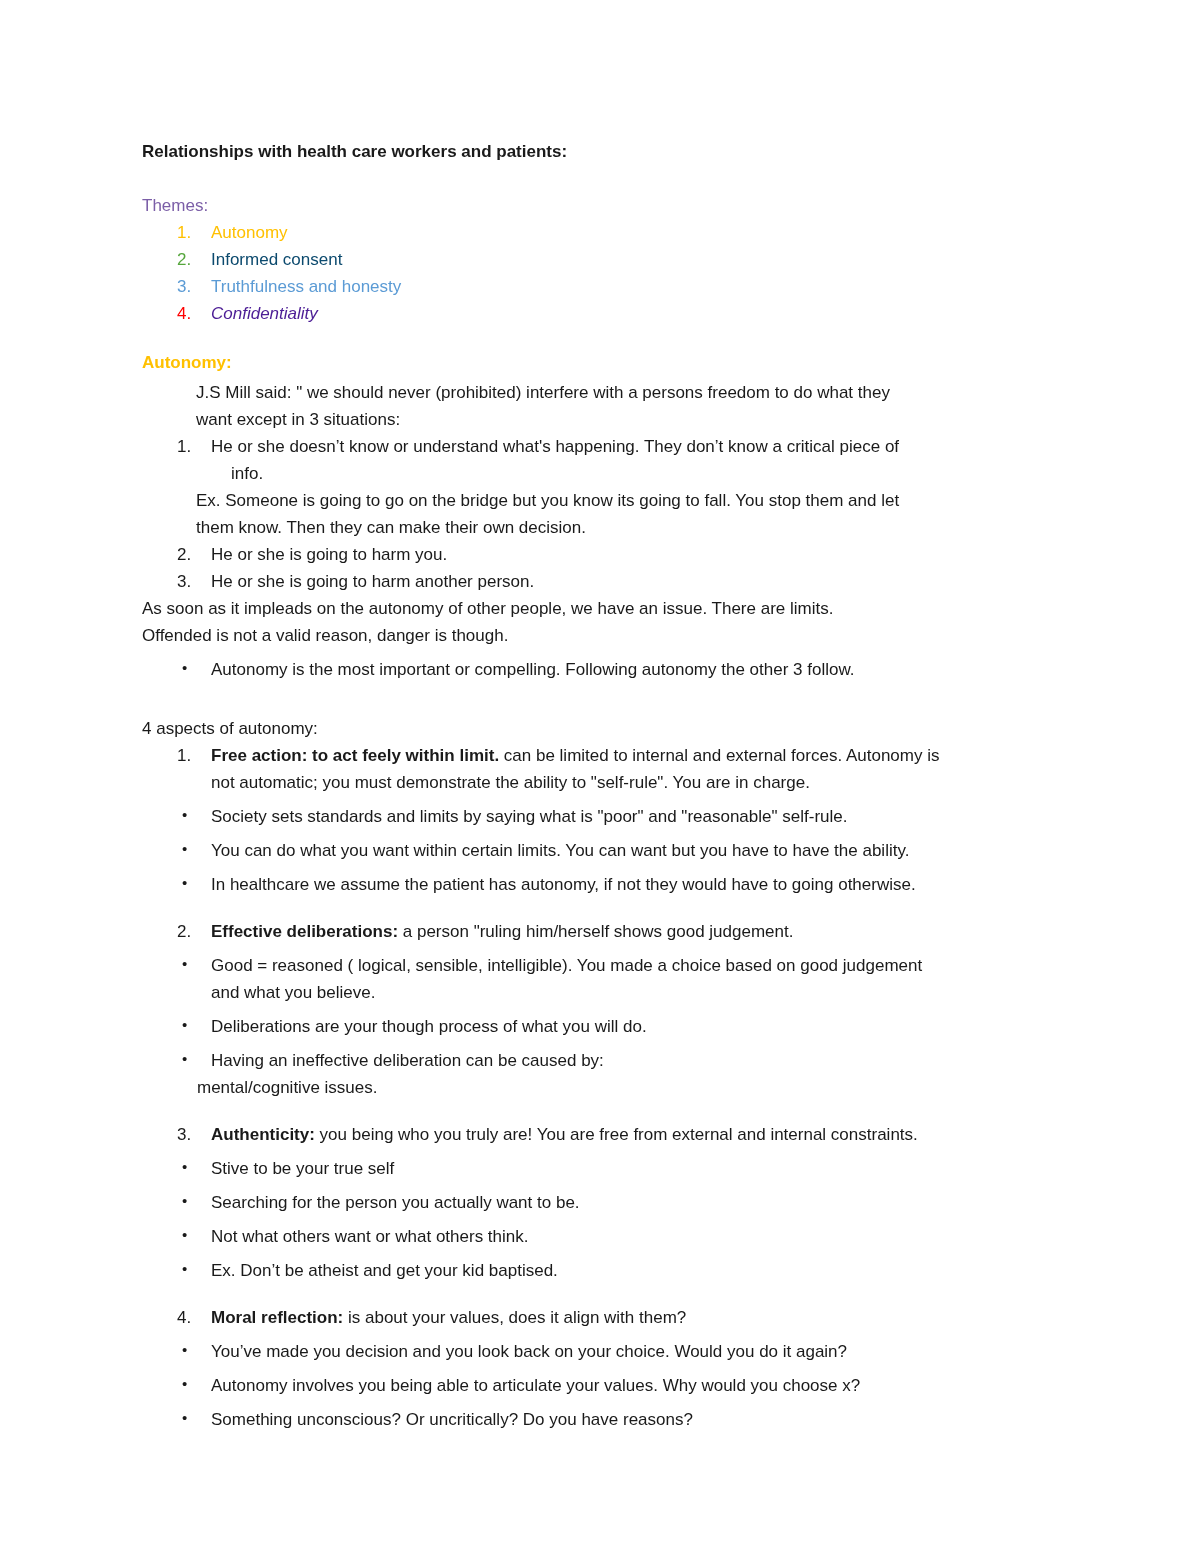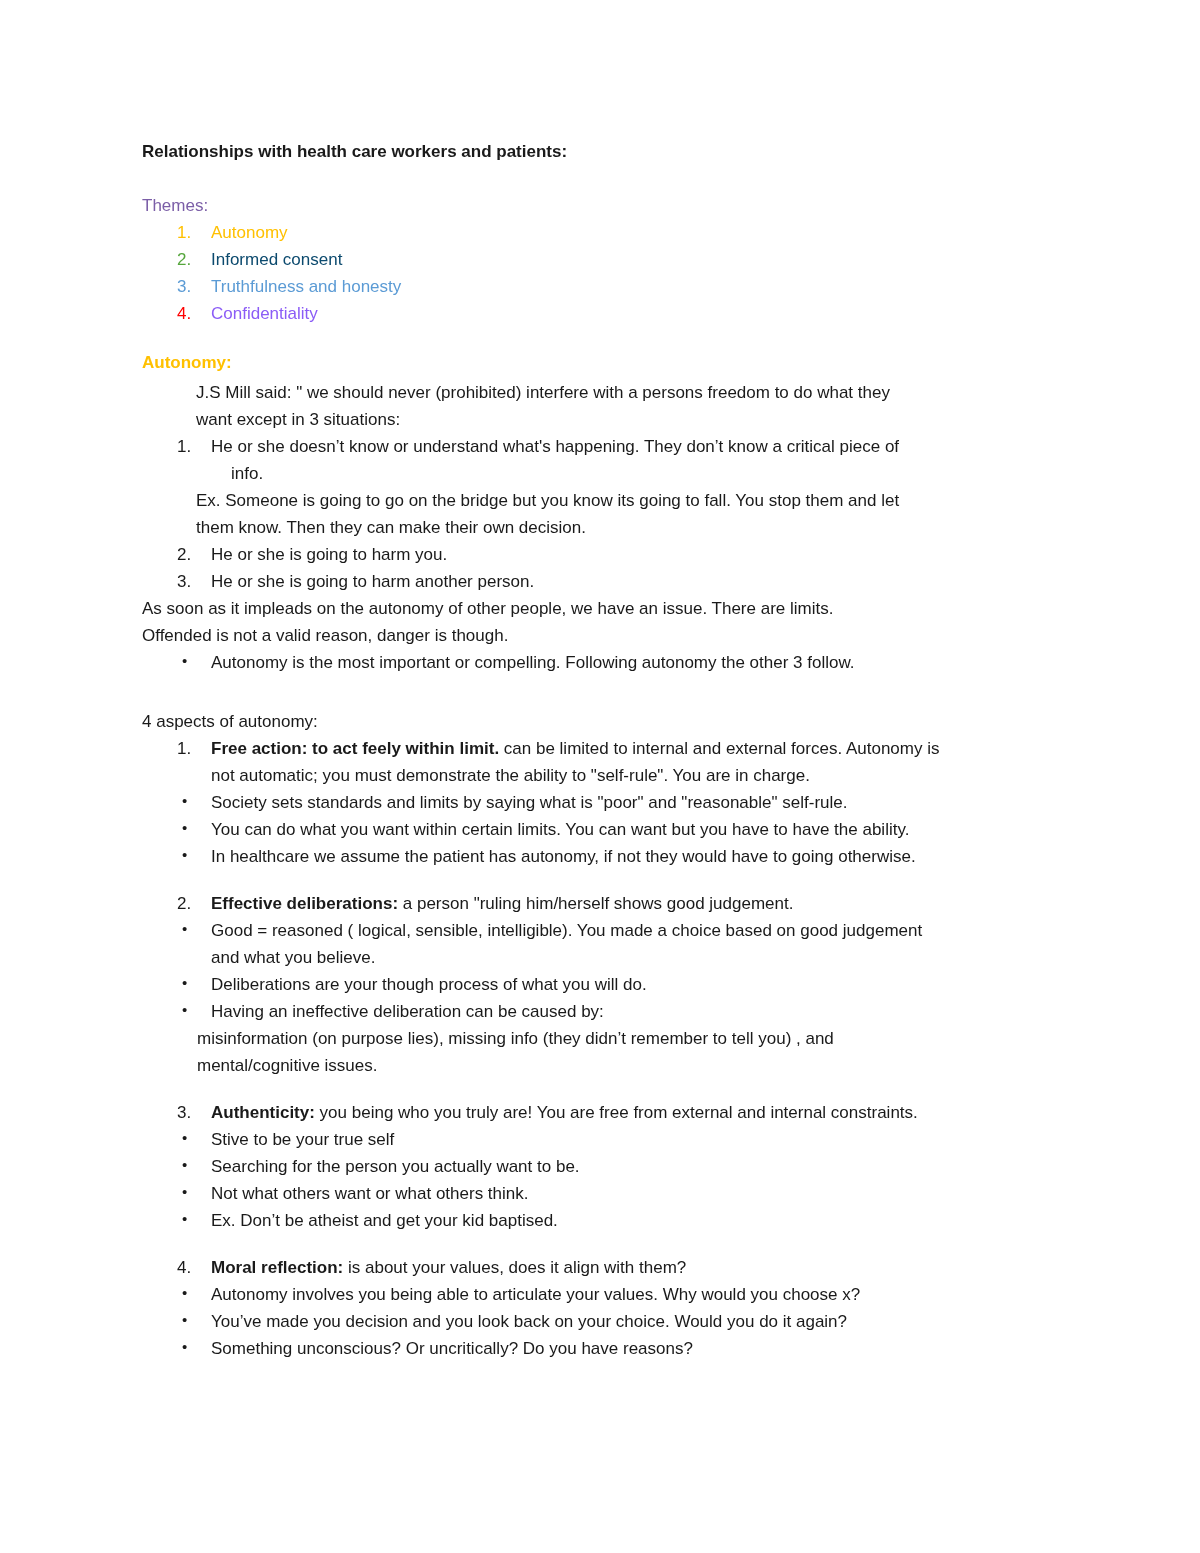--- a/index.html
+++ b/index.html
@@ -16,21 +16,21 @@
     color: #1a1a1a;
   }
   .title { font-weight: 700; margin: 0 0 27px 0; }
   .themes-heading { margin: 0; }
   .section-heading { font-weight: 700; margin: 22px 0 3px 0; }
   .para { margin: 0; }
   .indent-para { margin-left: 54px; }
   .cont-para { margin-left: 55px; }
   .num-item { position: relative; padding-left: 69px; }
   .num-item > .num { position: absolute; left: 35px; top: 0; }
-  .bullet { position: relative; padding-left: 69px; }
+  .bullet { position: relative; padding-left: 69px; margin-top: 7px; }
   .bullet::before {
     content: "\2022";
     position: absolute;
     left: 40px;
     top: -2px;
     font-size: 15px;
   }
   .deep { margin-left: 20px; }
   .term { font-weight: 700; }
   .aspect { margin-top: 0; }
@@ -53,21 +53,21 @@
     <div class="num-item">
       <span class="num" style="color: rgb(85, 166, 60);">2.</span>
       <span style="color: #0c4a6e;">Informed consent</span>
     </div>
     <div class="num-item">
       <span class="num" style="color: rgb(91, 155, 213);">3.</span>
       <span style="color: rgb(91, 155, 213);">Truthfulness and honesty</span>
     </div>
     <div class="num-item">
       <span class="num" style="color: rgb(255, 0, 0);">4.</span>
-      <span style="color: #8b5cf6;">Confidentiality</span>
+      <span style="color: #4c1d95; font-style: italic;">Confidentiality</span>
     </div>
   </div>
 
   <div class="section">
     <div class="section-heading" style="color: rgb(255, 192, 0);">Autonomy:</div>
 
     <div class="indent-para">
       <div>J.S Mill said: " we should never (prohibited) interfere with a persons freedom to do what they</div>
       <div>want except in 3 situations:</div>
     </div>
@@ -113,37 +113,36 @@
     <div class="num-item">
       <span class="num">2.</span><span class="term">Effective deliberations:</span><span> a person "ruling him/herself shows good judgement.</span>
     </div>
     <div class="bullet">
       <span>Good = reasoned ( logical, sensible, intelligible). You made a choice based on good judgement</span>
       <div>and what you believe.</div>
     </div>
     <div class="bullet"><span>Deliberations are your though process of what you will do.</span></div>
     <div class="bullet"><span>Having an ineffective deliberation can be caused by:</span></div>
     <div class="cont-para">
-      <div>misinformation (on purpose lies), missing info (they didn’t remember to tell you) , and</div>
       <div>mental/cognitive issues.</div>
     </div>
   </div>
 
   <div class="aspect gap-top">
     <div class="num-item">
       <span class="num">3.</span><span class="term">Authenticity:</span><span> you being who you truly are! You are free from external and internal constraints.</span>
     </div>
     <div class="bullet"><span>Stive to be your true self</span></div>
     <div class="bullet"><span>Searching for the person you actually want to be.</span></div>
     <div class="bullet"><span>Not what others want or what others think.</span></div>
     <div class="bullet"><span>Ex. Don’t be atheist and get your kid baptised.</span></div>
   </div>
 
   <div class="aspect gap-top">
     <div class="num-item">
       <span class="num">4.</span><span class="term">Moral reflection:</span><span> is about your values, does it align with them?</span>
     </div>
+    <div class="bullet"><span>You’ve made you decision and you look back on your choice. Would you do it again?</span></div>
     <div class="bullet"><span>Autonomy involves you being able to articulate your values. Why would you choose x?</span></div>
-    <div class="bullet"><span>You’ve made you decision and you look back on your choice. Would you do it again?</span></div>
     <div class="bullet"><span>Something unconscious? Or uncritically? Do you have reasons?</span></div>
   </div>
 
 </div>
 
 </body></html>

